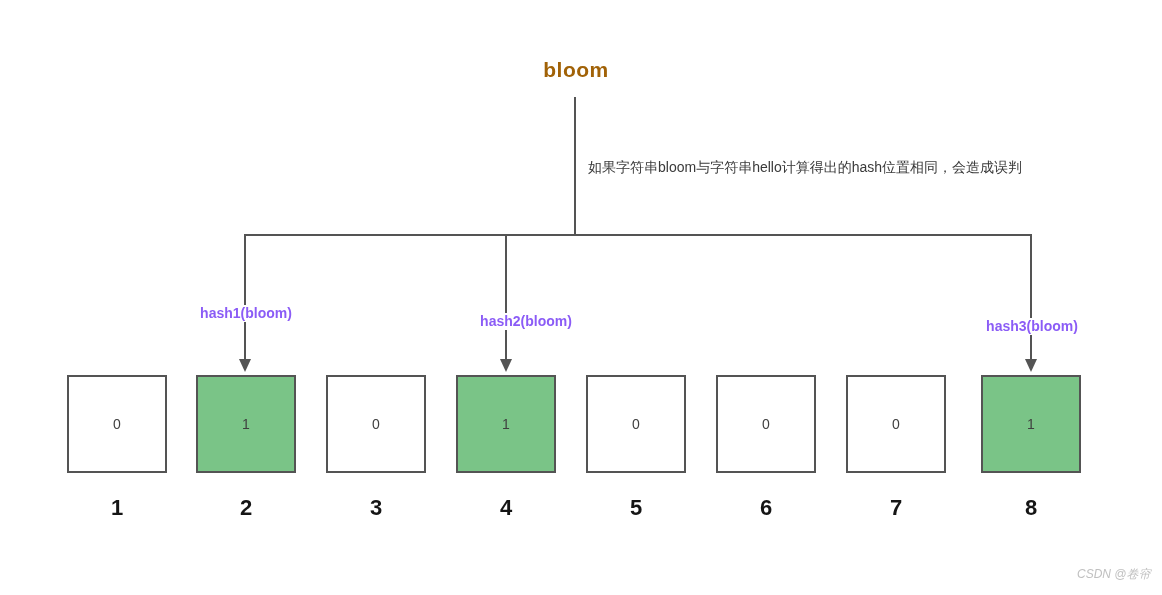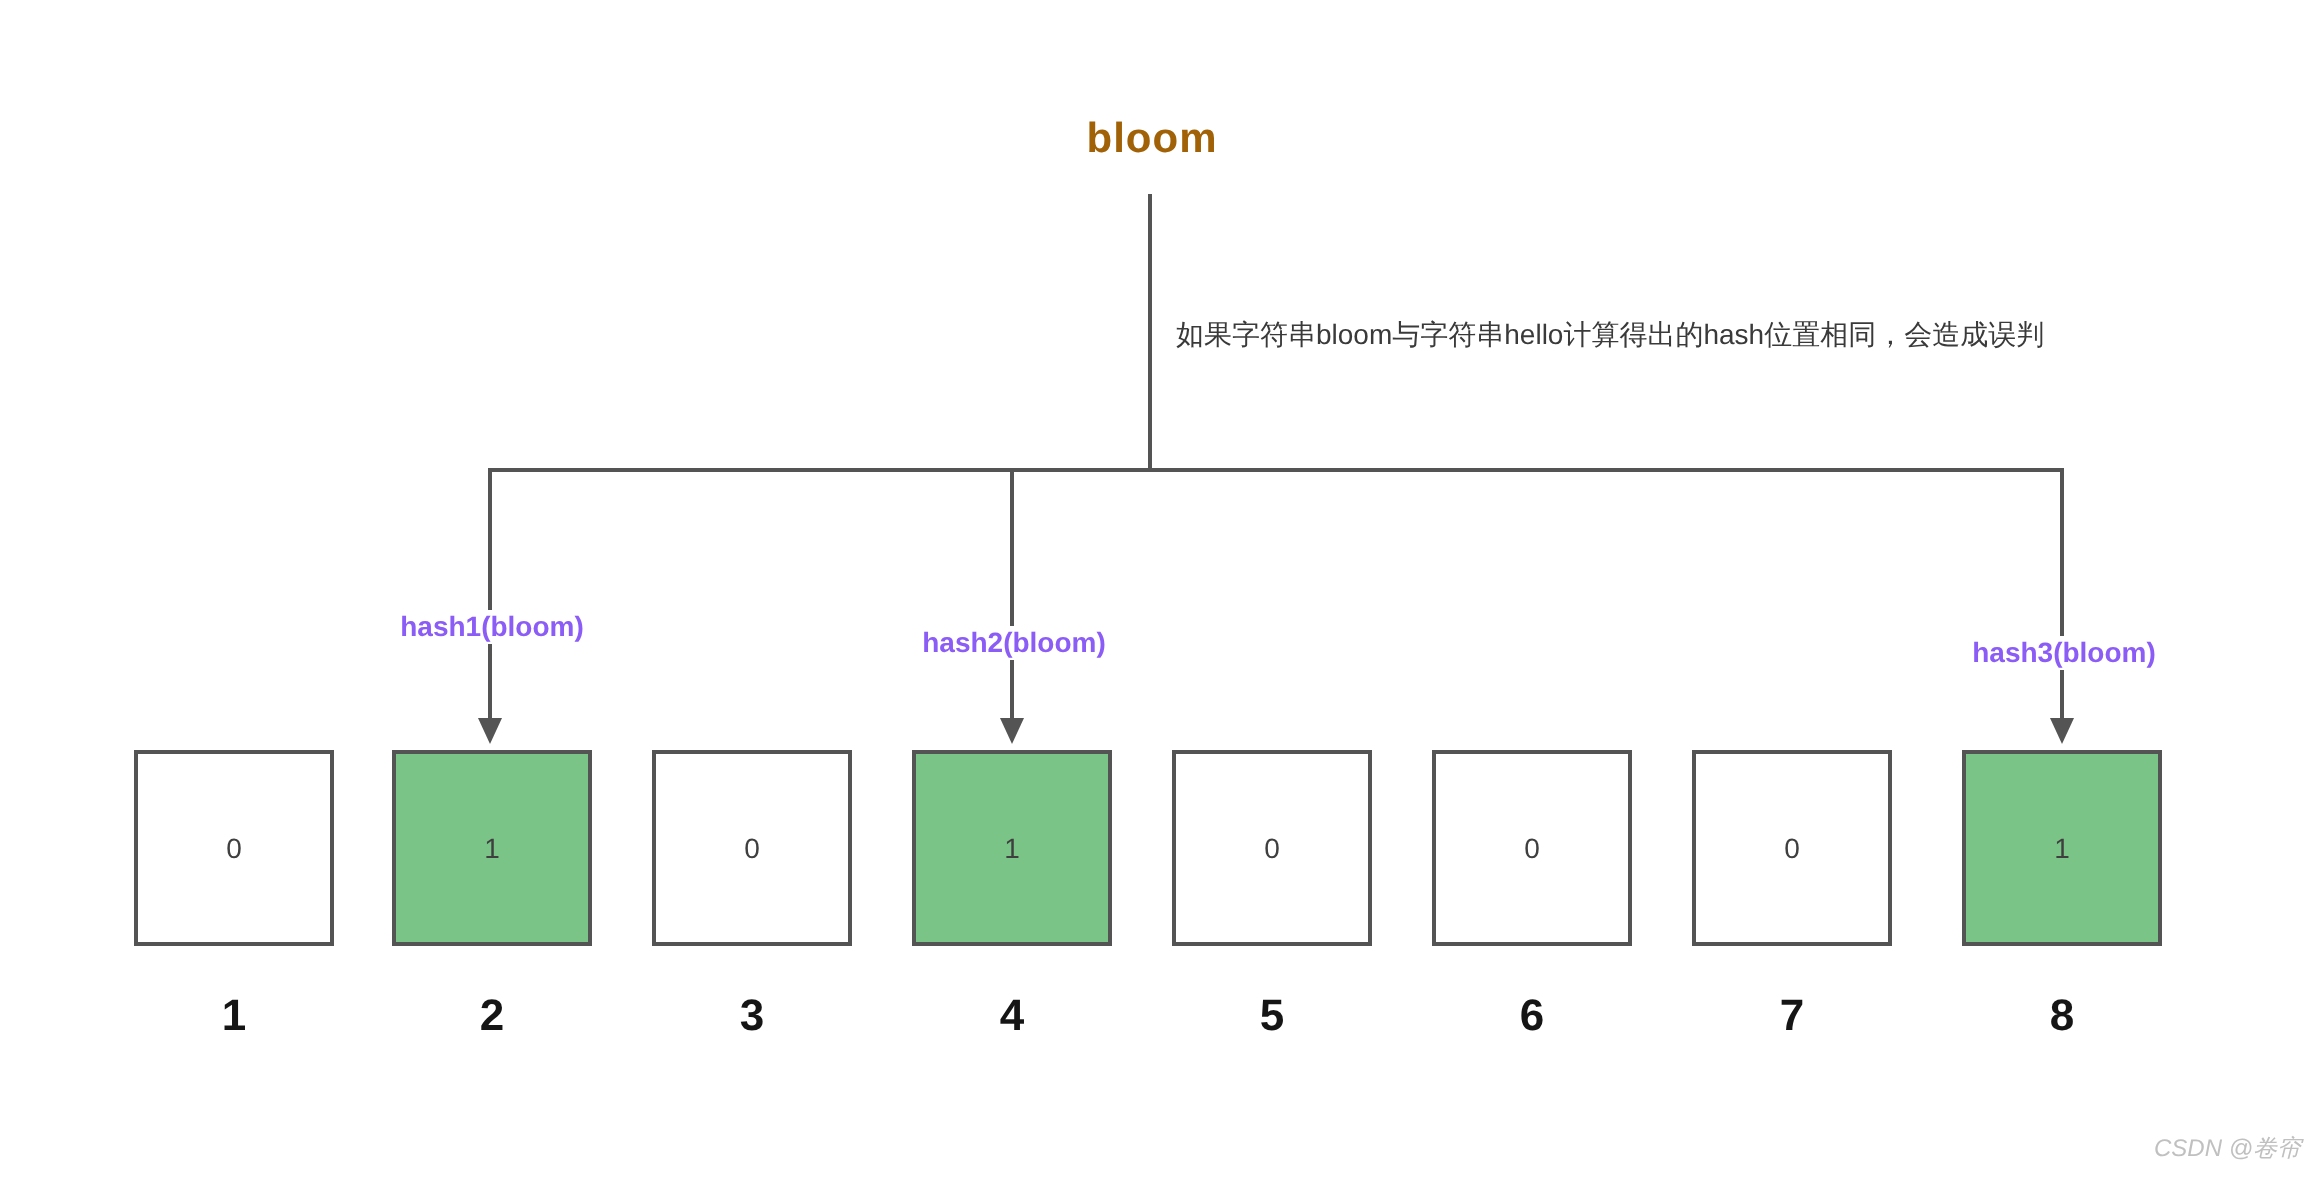--- a/index.html
+++ b/index.html
@@ -19,21 +19,21 @@
   .arrow{
     position:absolute;top:359px;width:0;height:0;
     border-left:6px solid transparent;border-right:6px solid transparent;
     border-top:13px solid var(--line);
   }
   #ba1{left:239px}#ba2{left:500px}#ba3{left:1025px}
   .blabel{
     position:absolute;transform:translateX(-50%);background:#fff;padding:0 4px;
     font-size:14px;color:#8b5cf6;white-space:nowrap;line-height:17px;font-weight:bold;
   }
-  #bt1{left:246px;top:305px}#bt2{left:507px;top:313px}#bt3{left:1032px;top:318px}
+  #bt1{left:246px;top:305px}#bt2{left:526px;top:313px}#bt3{left:1032px;top:318px}
   .annotation{
     position:absolute;left:588px;top:159px;font-size:14px;color:#3a3a3a;white-space:nowrap;text-align:center;
   }
   .cell{
     position:absolute;top:375px;width:100px;height:98px;box-sizing:border-box;
     border:2px solid var(--line);background:#ffffff;
     display:flex;align-items:center;justify-content:center;
   }
   .digit{font-size:14px;color:#3f3f3f;}
   .idx{

